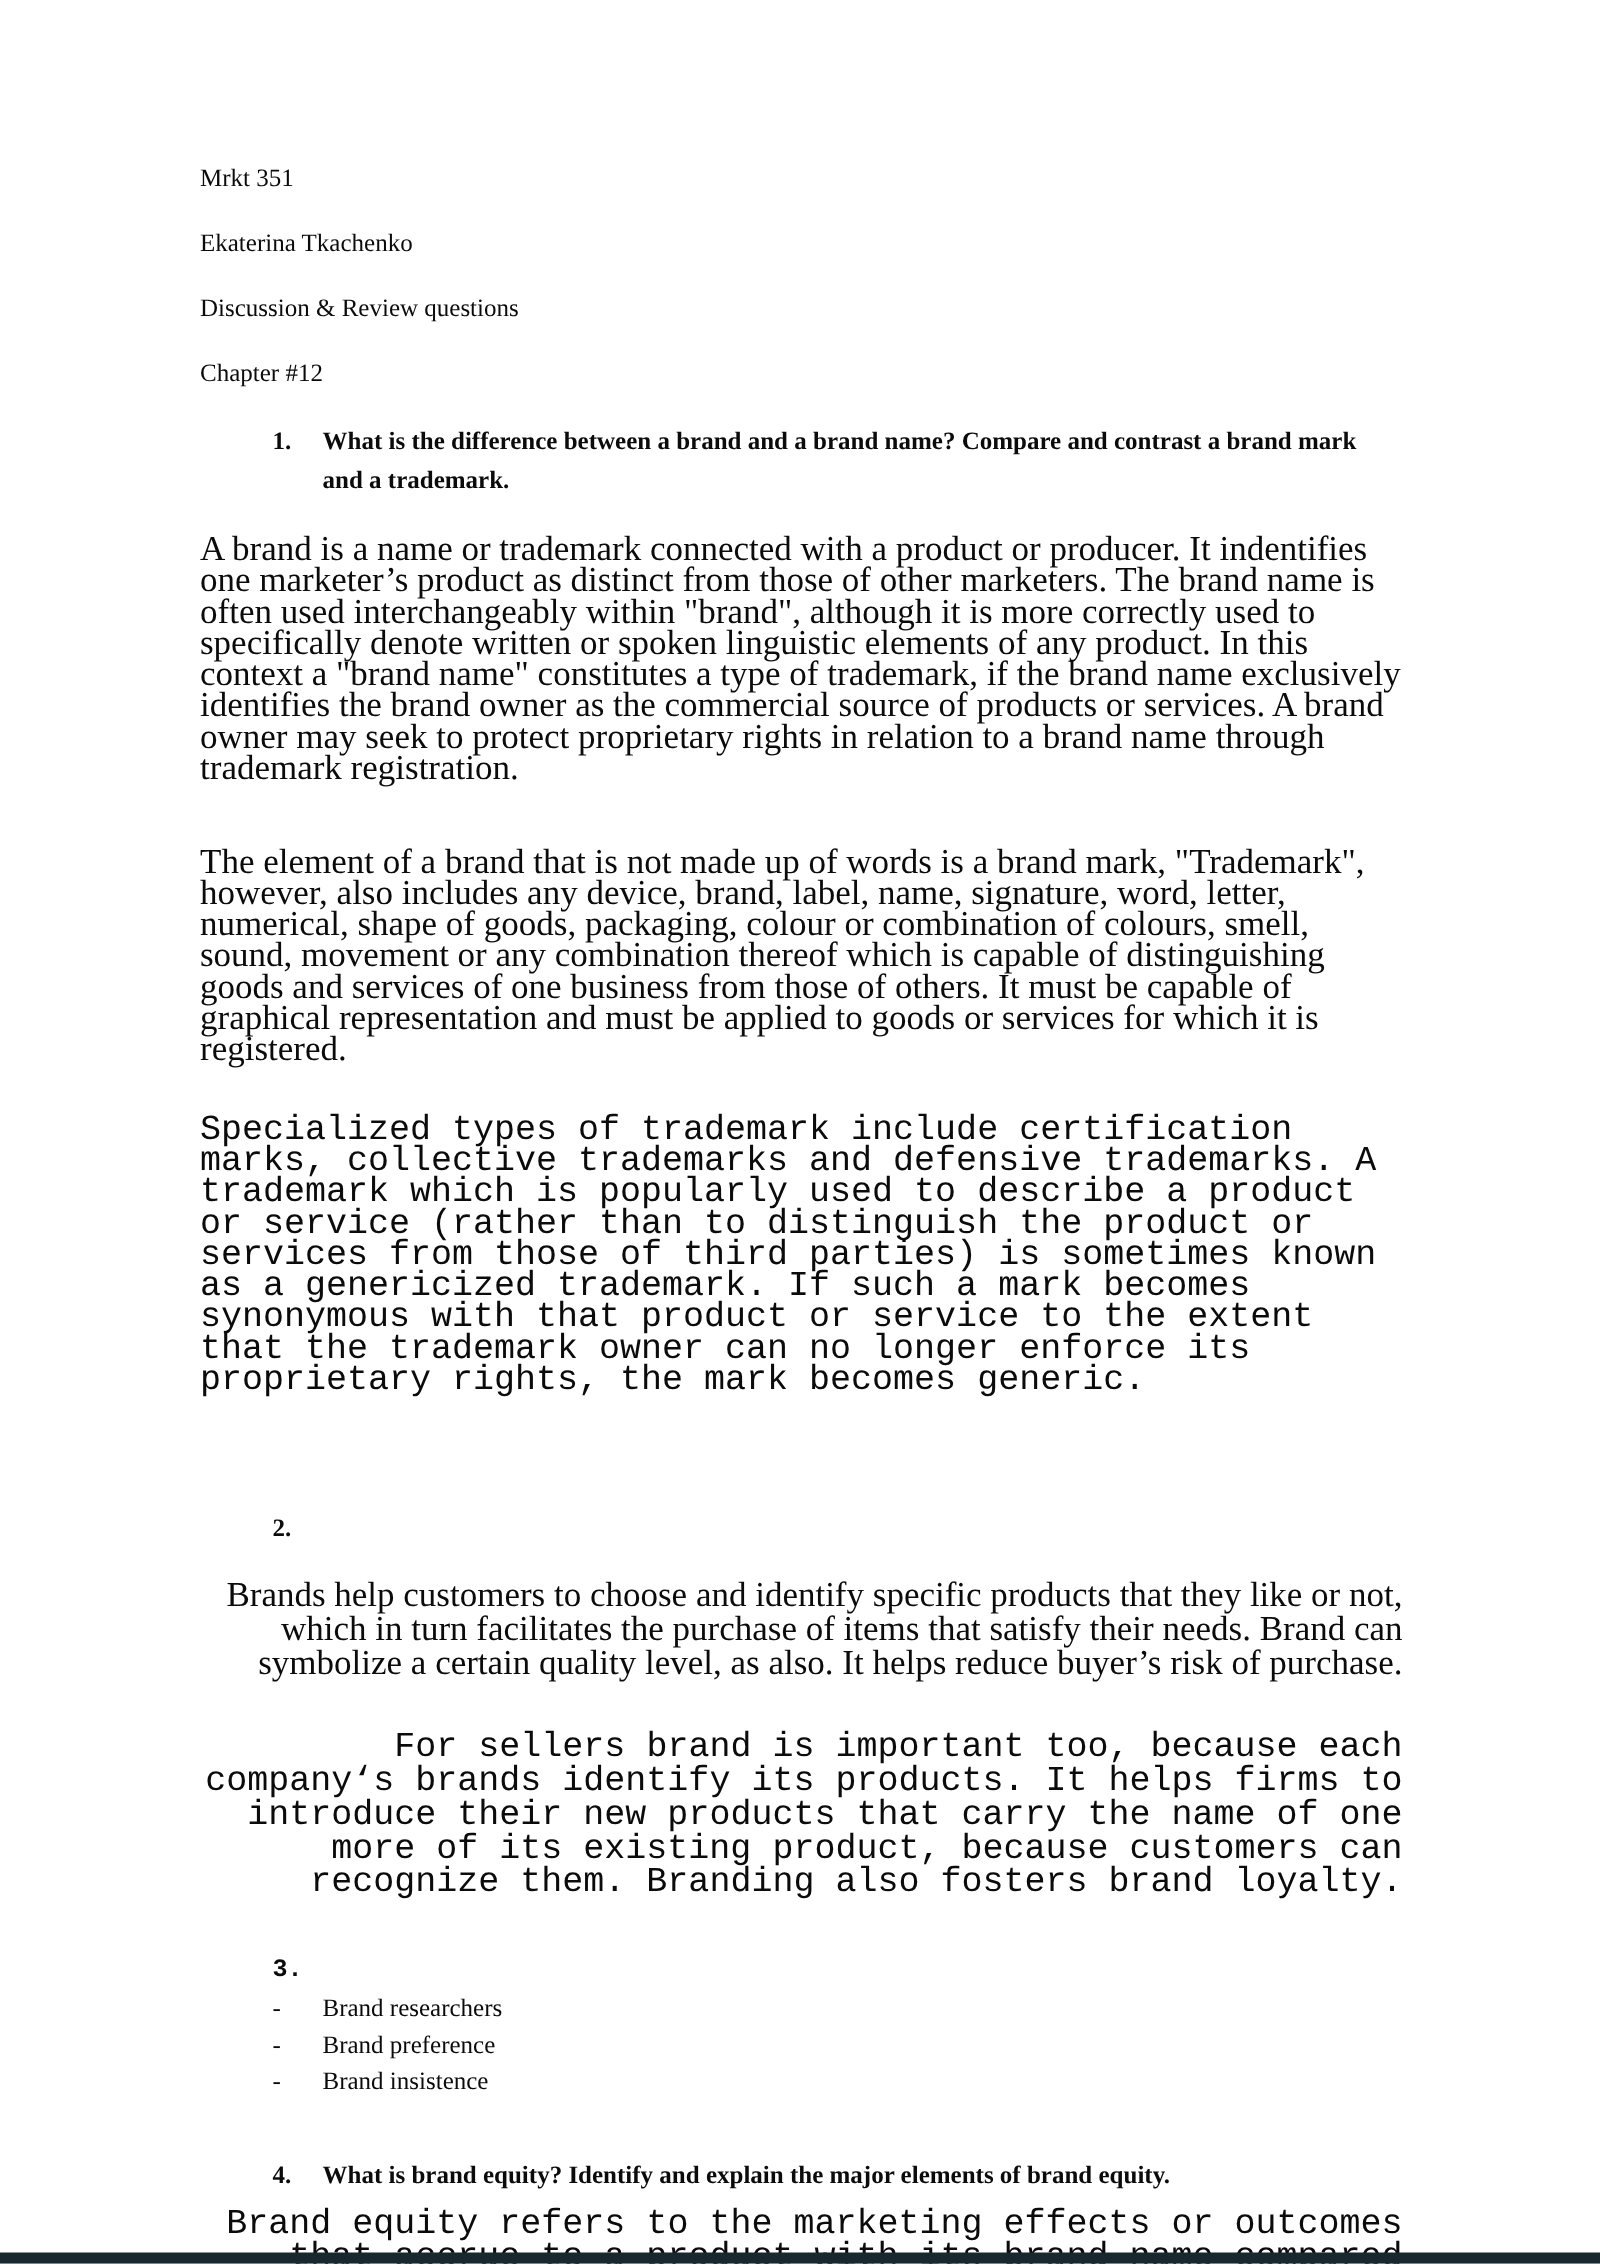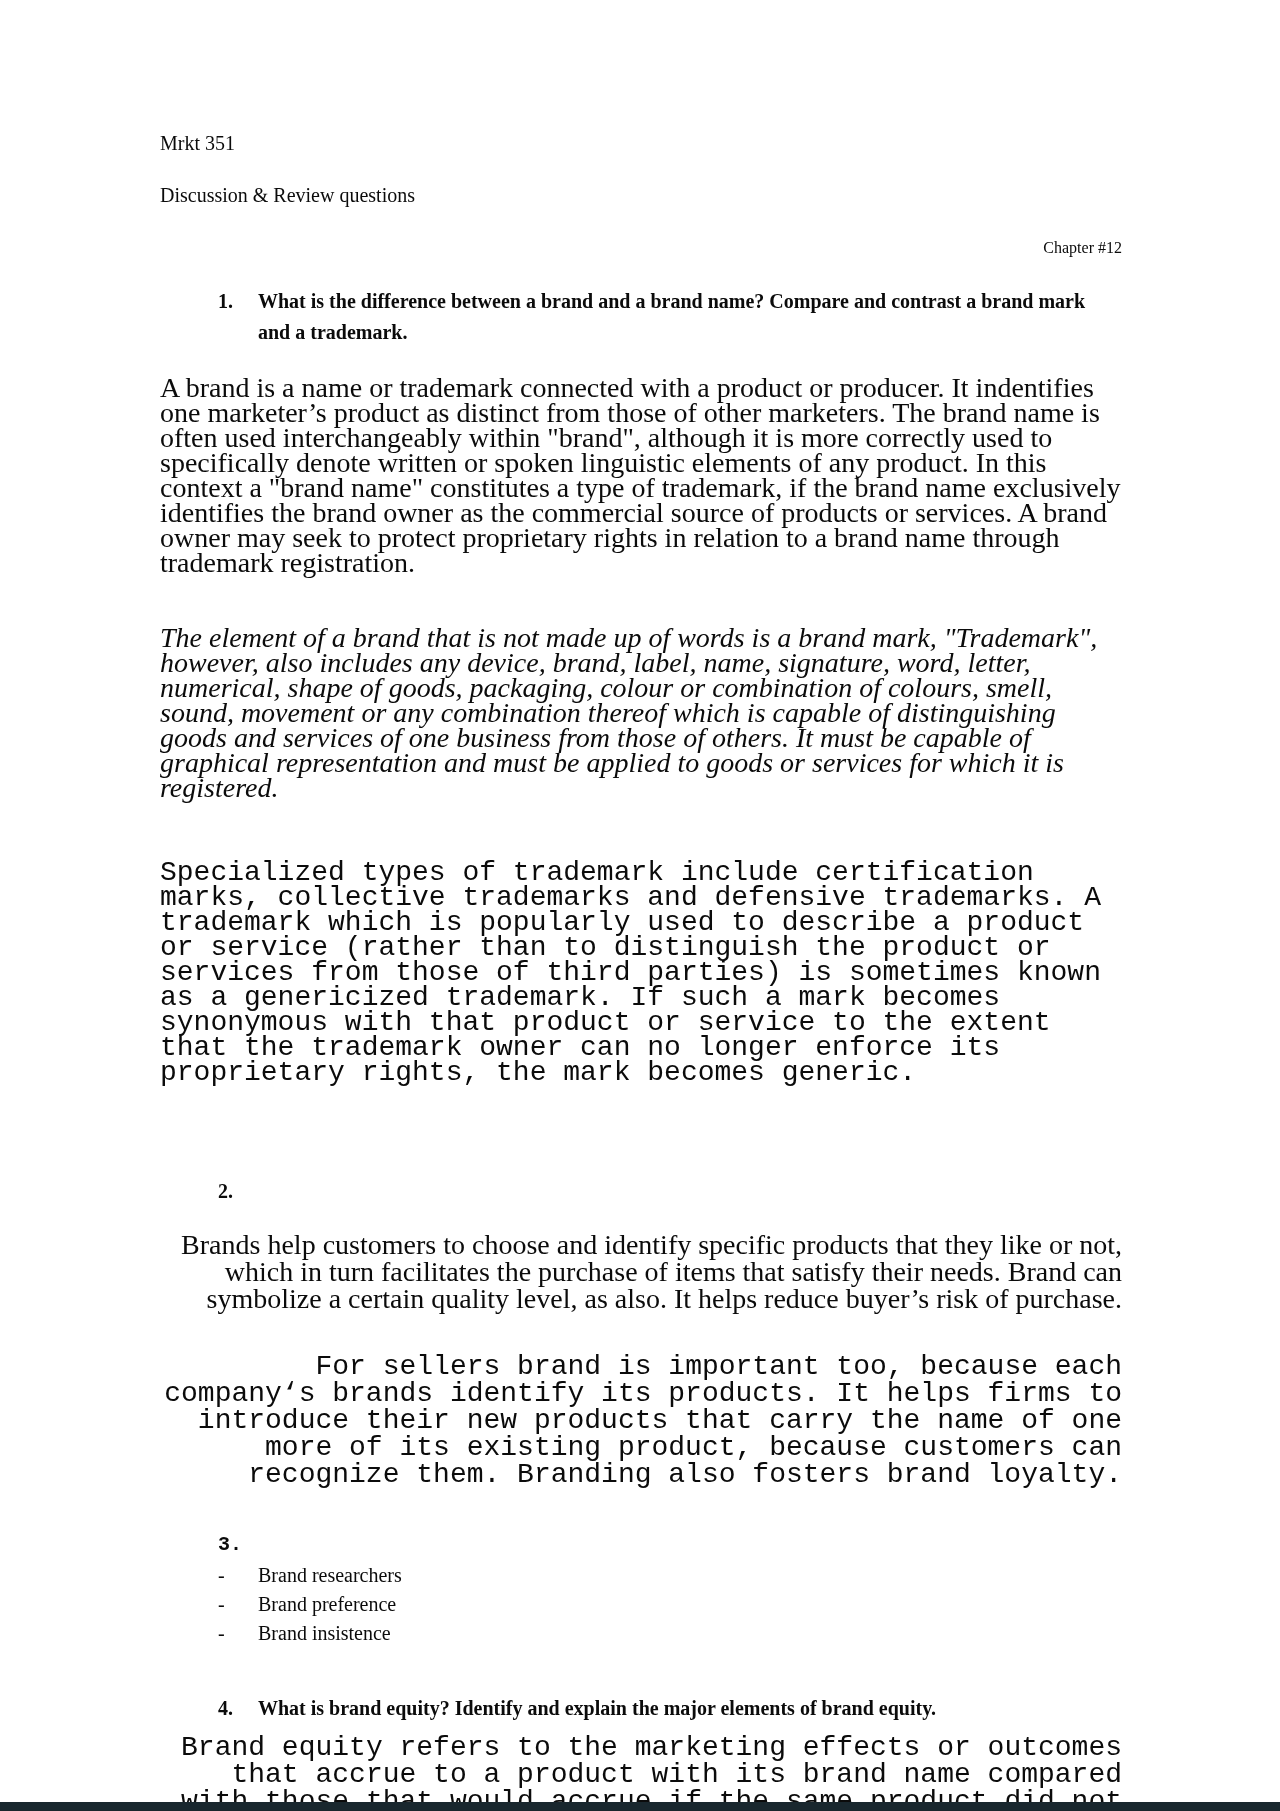--- a/index.html
+++ b/index.html
@@ -14,22 +14,22 @@
   .doc {
     padding: 131px 158px 0 160px;
     box-sizing: border-box;
     width: 1280px;
   }
   .meta-line {
     font-size: 20px; line-height: 25px;
     margin: 0 0 27px 0;
   }
   .chapter-title {
-    font-size: 16px; line-height: 25px;
-    text-align: right;
+    font-size: 20px; line-height: 25px;
+    text-align: left;
     margin: 0 0 26px 0;
   }
   .q-heading {
     display: flex;
     font-weight: bold;
     font-size: 20px; line-height: 31px;
     padding-left: 58px;
     margin: 0;
   }
   .q-num { width: 40px; flex: none; }
@@ -37,21 +37,21 @@
   .answer {
     font-size: 28px; line-height: 25px;
     margin: 0 0 43px 0;
     white-space: pre-wrap;
   }
   .answer.loose { line-height: 27px; margin-bottom: 41px; text-align: right; }
   .mb27 { margin-bottom: 27px; }
   .mb24 { margin-bottom: 24px; }
   .mb10 { margin-bottom: 10px; }
   .mb50 { margin-bottom: 50px; }
-  .mb40 { margin-bottom: 60px; font-style: italic; }
+  .mb40 { margin-bottom: 40px; }
   .mb0  { margin-bottom: 0; font-family: Liberation Mono, monospace; }
   .mt91 { margin-top: 91px; }
   .mt29 { margin-top: 29px; }
   .mt45 { margin-top: 45px; }
   .bullet-list { margin: 1px 0 0 0; padding: 0; list-style: none; }
   .bullet-item {
     display: flex;
     font-size: 20px; line-height: 29px;
     padding-left: 58px;
   }
@@ -62,20 +62,21 @@
     width: 100%; height: 9px;
     background: #19272e;
   }
 </style>
 </head>
 <body>
 
 <div class="doc">
 
   <p class="meta-line">Mrkt 351</p>
+  <p class="meta-line">Ekaterina Tkachenko</p>
   <p class="meta-line">Discussion &amp; Review questions</p>
 
   <p class="chapter-title">Chapter #12</p>
 
   <div class="q-heading mb27">
     <span class="q-num">1.</span>
     <span class="q-title">What is the difference between a brand and a brand name? Compare and contrast a brand mark and a trademark.</span>
   </div>
   <p class="answer mb50">A brand is a name or trademark connected with a product or producer. It indentifies one marketer’s product as distinct from those of other marketers. The brand name is often used interchangeably within "brand", although it is more correctly used to specifically denote written or spoken linguistic elements of any product. In this context a "brand name" constitutes a type of trademark, if the brand name exclusively identifies the brand owner as the commercial source of products or services. A brand owner may seek to protect proprietary rights in relation to a brand name through trademark registration.</p>
   <p class="answer mb40">The element of a brand that is not made up of words is a brand mark, "Trademark", however, also includes any device, brand, label, name, signature, word, letter, numerical, shape of goods, packaging, colour or combination of colours, smell, sound, movement or any combination thereof which is capable of distinguishing goods and services of one business from those of others. It must be capable of graphical representation and must be applied to goods or services for which it is registered.</p>

